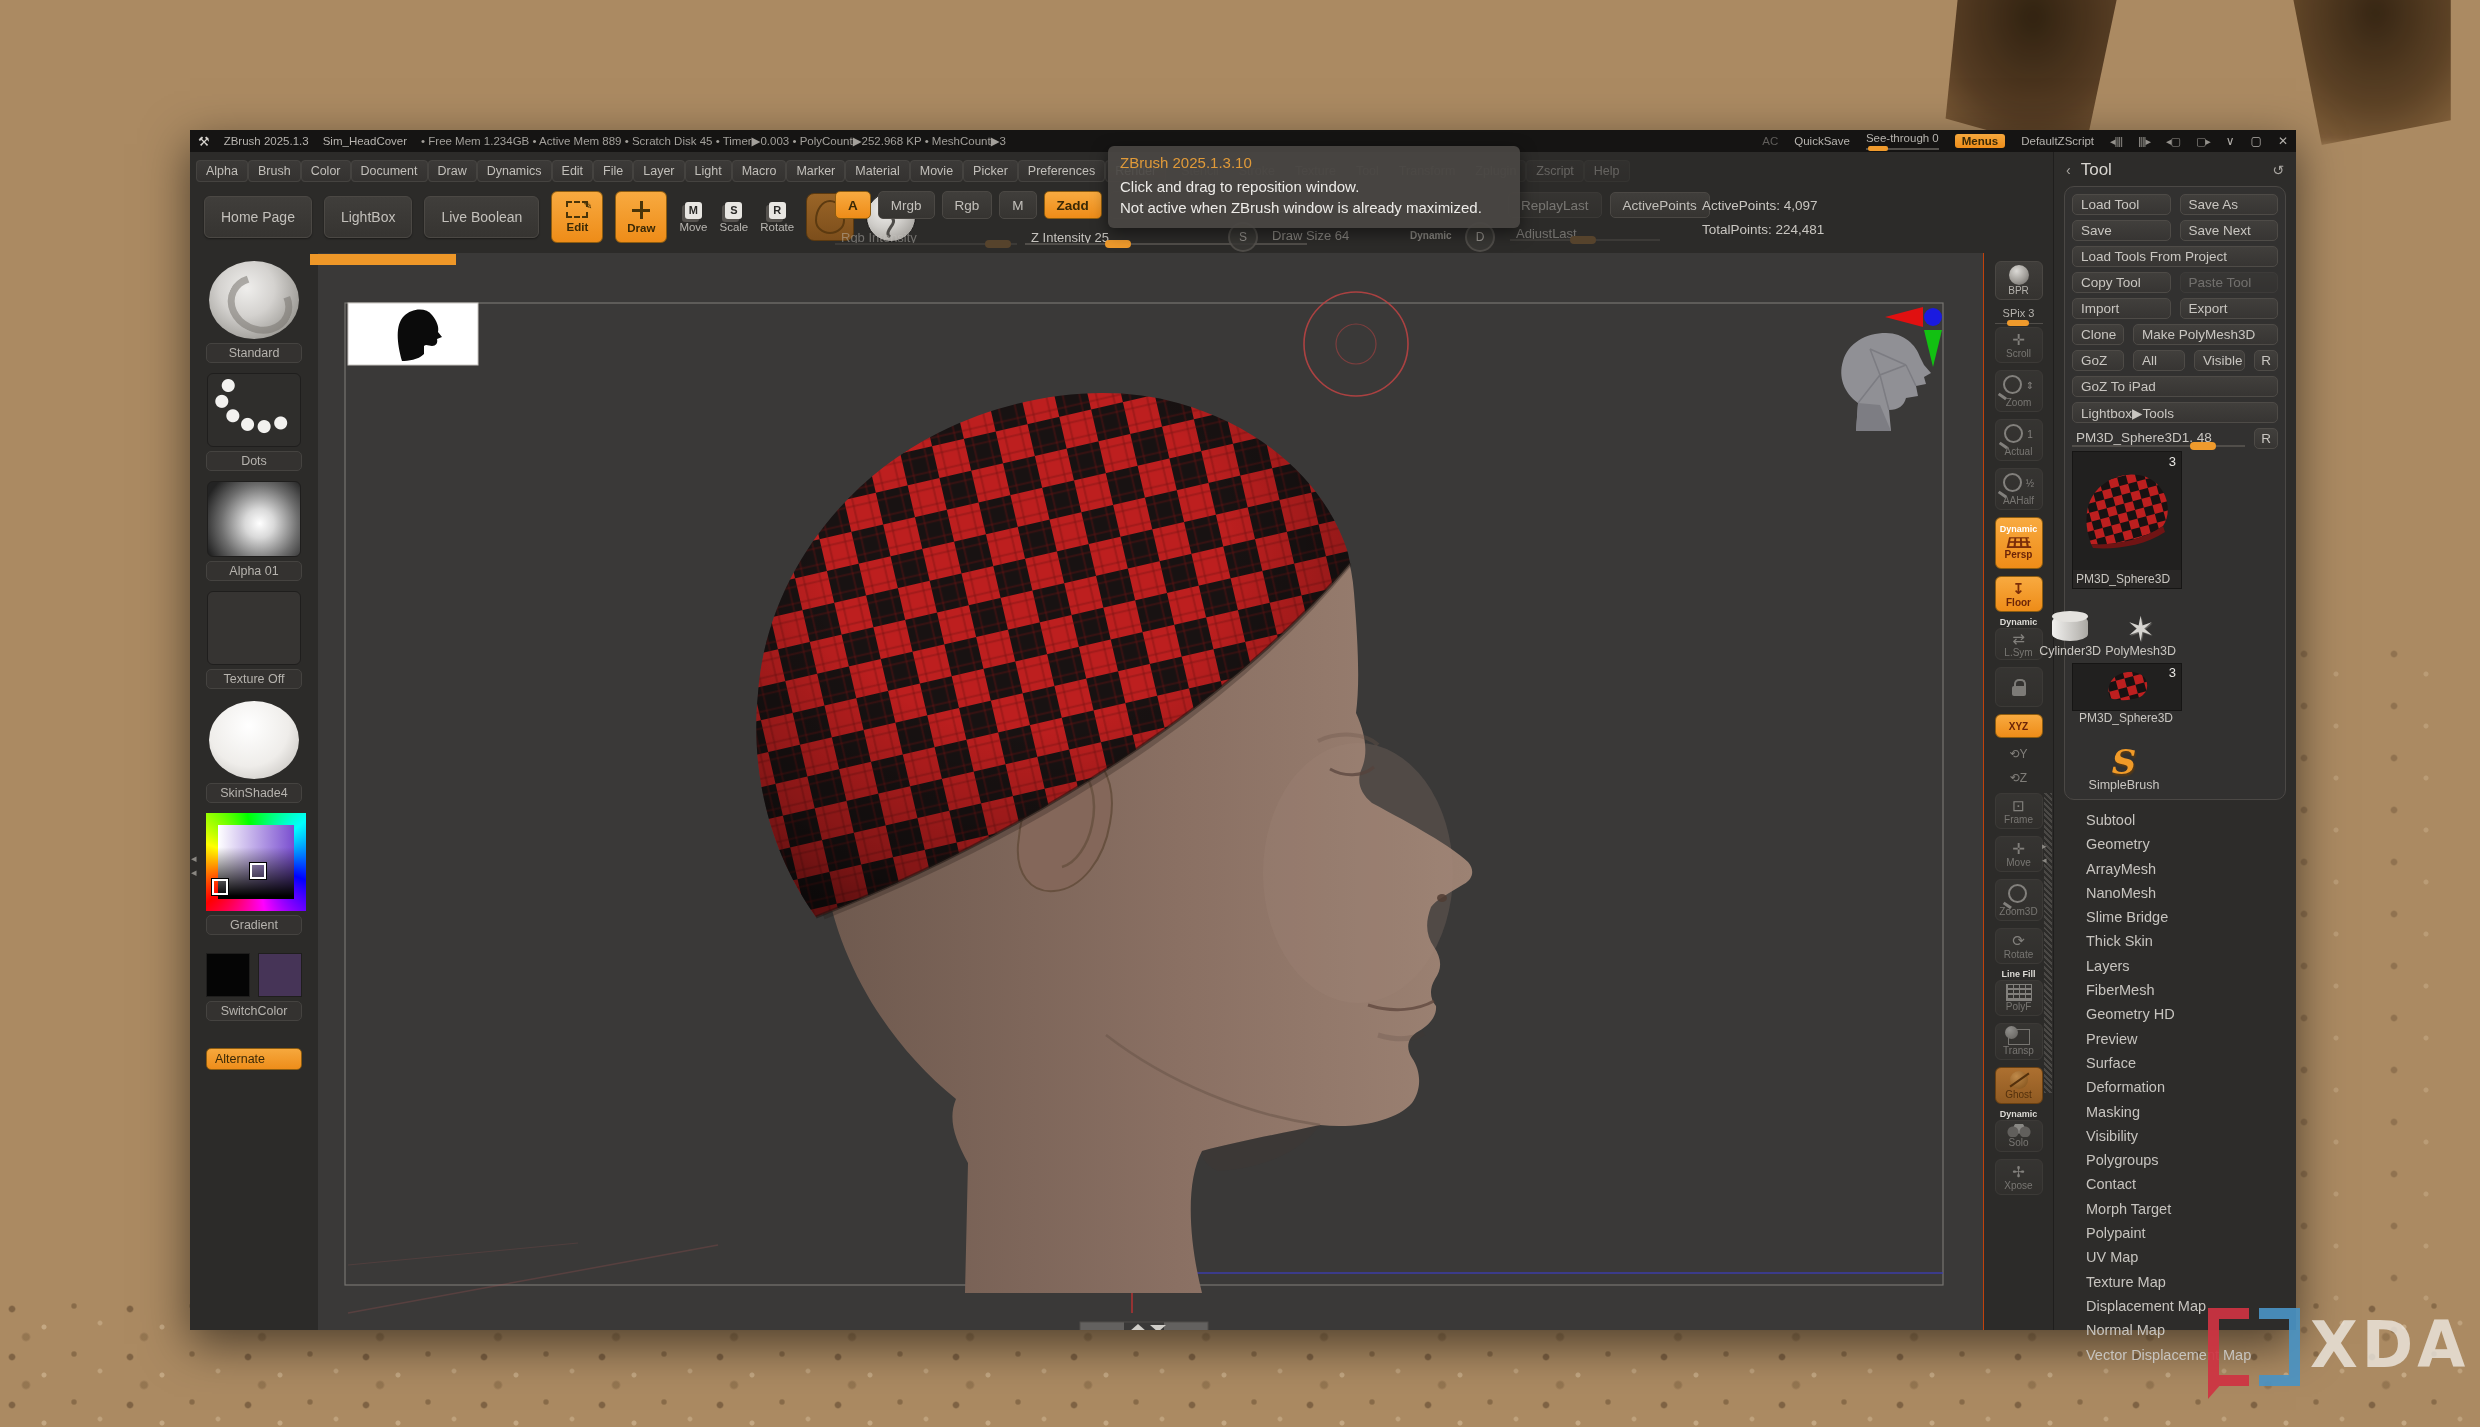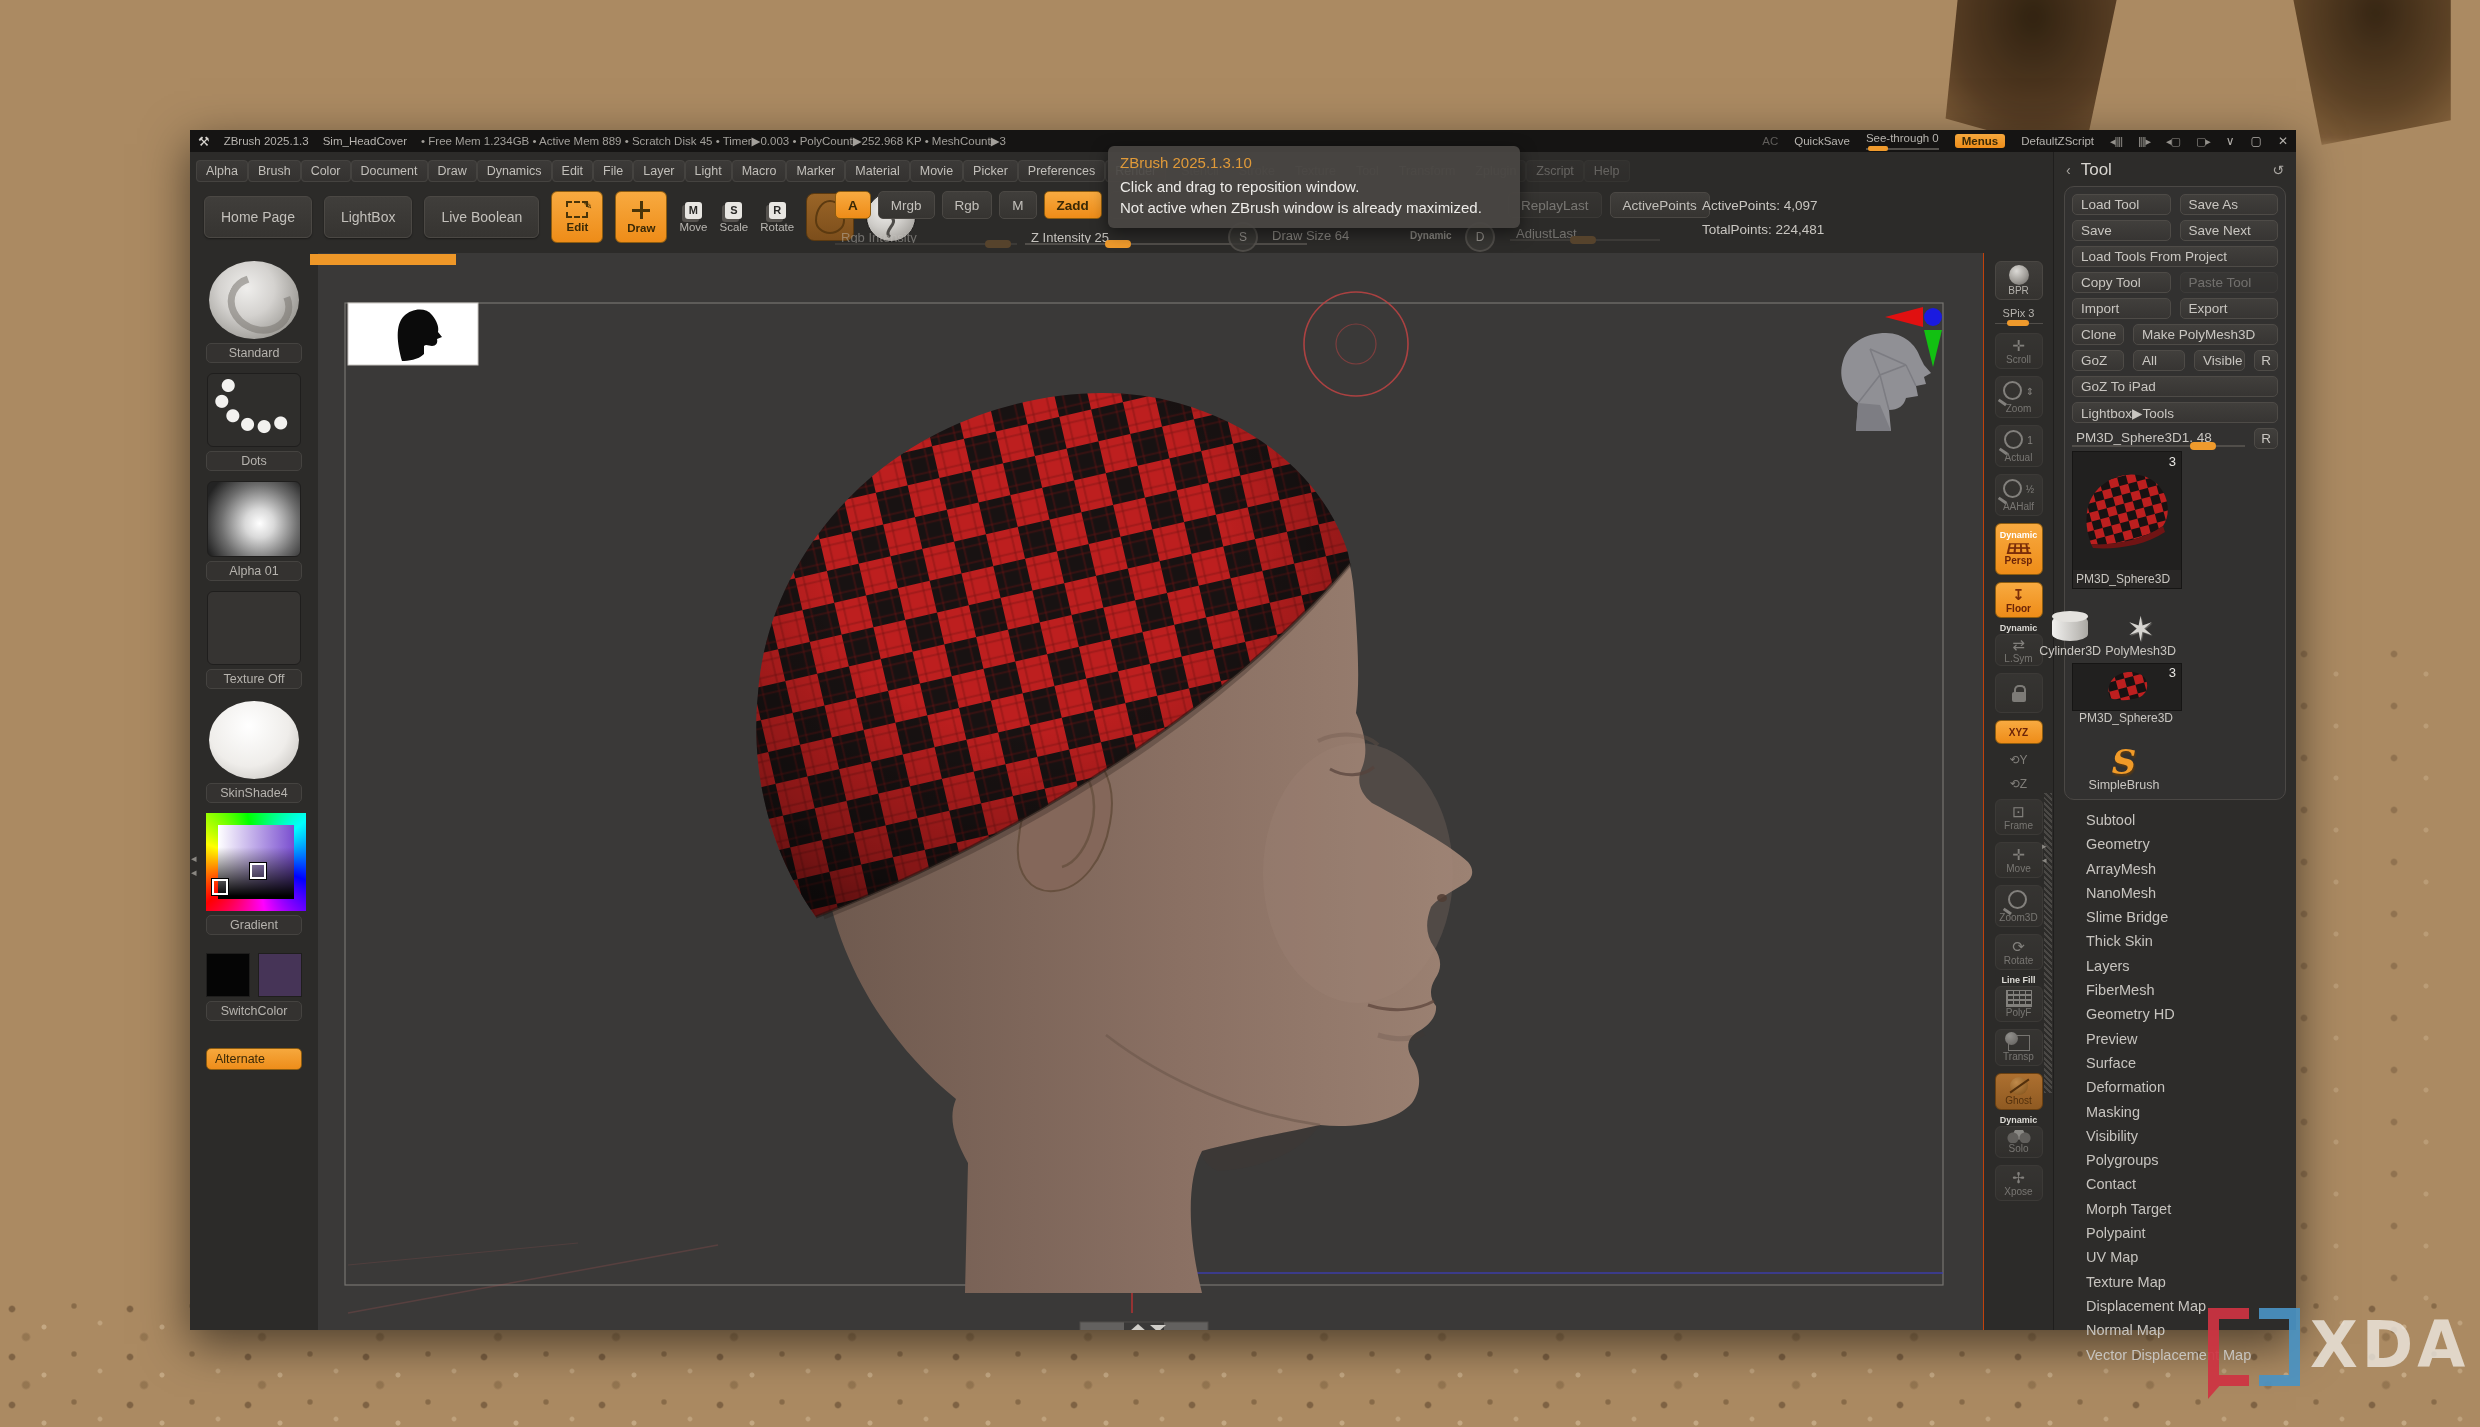--- a/index.html
+++ b/index.html
@@ -162,21 +162,21 @@
   .lock-ic{position:relative;width:14px;height:10px;background:#c0bdb8;border-radius:2px;margin-top:8px;}
   .lock-ic:before{content:"";position:absolute;left:2px;top:-7px;width:8px;height:7px;border:2px solid #c0bdb8;border-bottom:none;border-radius:5px 5px 0 0;}
   .transp-ic{position:relative;width:20px;height:14px;border:1.5px solid #b5b2ad;margin-top:2px;}
   .transp-ic:before{content:"";position:absolute;left:-4px;top:-4px;width:13px;height:13px;background:radial-gradient(circle at 35% 30%, #e4e2de, #8e8b86);border-radius:50%;}
   .ghost-ic{position:relative;width:18px;height:18px;border-radius:50%;background:radial-gradient(circle at 35% 30%, #c08a4a, #7d4e18);}
   .ghost-ic:after{content:"";position:absolute;left:-2px;top:8px;width:23px;height:2px;background:#53300c;transform:rotate(-35deg);}
   .solo-ic{width:26px;height:13px;background:
      radial-gradient(circle 6px at 7px 8px, #8e8b86 0 5px, transparent 6px),
      radial-gradient(circle 6px at 19px 8px, #8e8b86 0 5px, transparent 6px),
      radial-gradient(circle 6px at 13px 4px, #d6d4d0 0 5px, transparent 6px);}
-  .spix{width:52px;text-align:center;color:#b5b2ad;font-size:11px;margin-bottom:6px;position:relative;padding-bottom:8px;}
+  .spix{width:52px;text-align:center;color:#b5b2ad;font-size:11px;position:relative;padding-bottom:8px;}
   .spix .line{position:absolute;left:2px;right:2px;bottom:3px;height:1.5px;background:#514e4a;}
   .spix .knob{position:absolute;left:14px;bottom:1px;width:22px;height:6px;background:#ef9a2c;border-radius:3px;}
   .shelf-scroll{position:absolute;right:1px;top:540px;width:8px;height:300px;background:repeating-linear-gradient(45deg,#4a4845 0 2px,#2c2b29 2px 4px);}
   .shelf-scroll:before{content:"▸";position:absolute;left:-2px;top:48px;color:#8a8782;font-size:9px;}
   .shelf-scroll:after{content:"◂";position:absolute;left:-2px;top:62px;color:#8a8782;font-size:9px;}
   .rot-lab{color:#96938e;font-size:12px;margin:2px 0 8px;opacity:.8;}
 
   
   .tool-panel{position:absolute;left:1863px;top:22px;width:243px;height:1178px;background:#2d2c2a;border-left:1px solid #1f1e1d;box-sizing:border-box;}
   .tp-header{display:flex;align-items:center;padding:8px 12px 4px;color:#d8d5d0;font-size:17px;}

